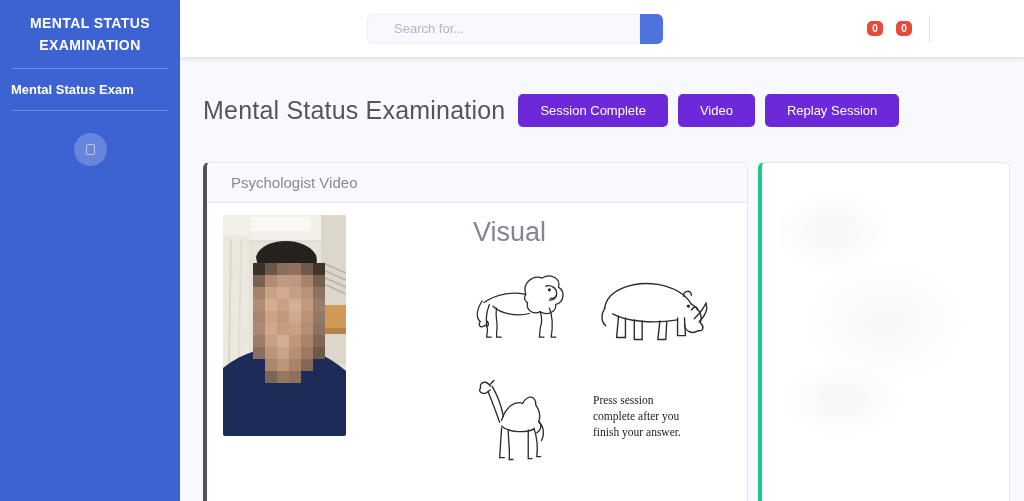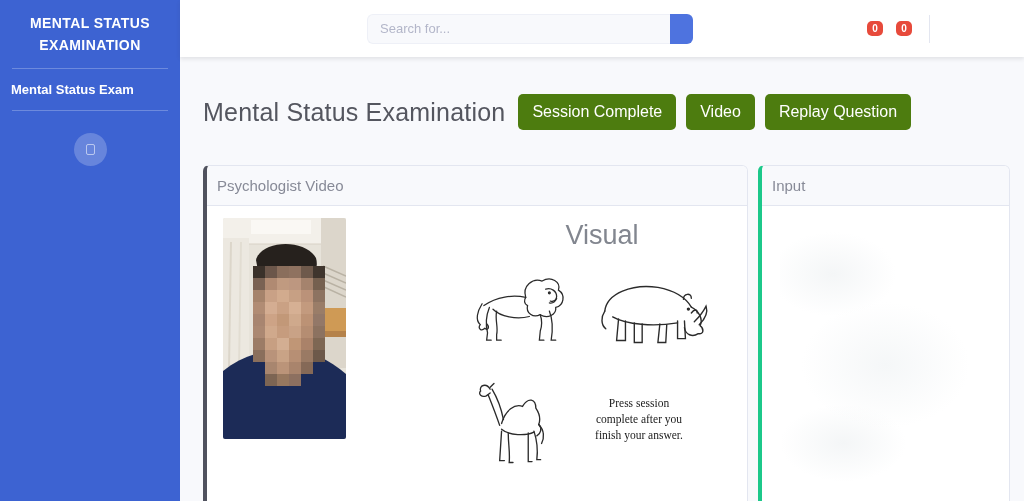--- a/index.html
+++ b/index.html
@@ -19,54 +19,54 @@
                 background:rgba(255,255,255,.22); display:flex; align-items:center; justify-content:center; }
   .square-icon { width:9px; height:11px; border:1.6px solid rgba(255,255,255,.55); border-radius:2px; display:block; }
 
   
   .main { flex:1; display:flex; flex-direction:column; background:#f8f9fc; }
 
   
   .topbar { height:57px; min-height:57px; background:#fff; display:flex; align-items:center;
             box-shadow:0 2px 4px rgba(58,59,69,.12); position:relative; z-index:2; }
   .search-form { display:flex; margin-left:187px; }
-  .search-input { width:303px; height:30px; background:#f8f9fc; border:1px solid #eef0f7;
-                  border-right:none; border-radius:6px 0 0 6px; padding:0 12px;
+  .search-input { width:273px; height:30px; background:#f8f9fc; border:1px solid #eef0f7;
+                  border-right:none; border-radius:6px 0 0 6px; padding:0 26px;
                   font-size:13px; color:#6e707e; outline:none;
                   font-family:"Liberation Sans", sans-serif; }
   .search-input::placeholder { color:#b3b6c9; }
   .search-btn { width:23px; height:30px; background:#4e73df; border:none;
                 border-radius:0 6px 6px 0; cursor:pointer; }
   .top-icons { margin-left:auto; margin-right:94px; display:flex; align-items:center; }
   .count-badge { min-width:16px; height:15px; background:#e74a3b; color:#fff; font-size:10px;
                  font-weight:bold; border-radius:5px; display:flex; align-items:center;
                  justify-content:center; padding:0 3px; cursor:pointer; }
   .count-badge + .count-badge { margin-left:13px; }
   .topbar-divider { width:1px; height:28px; background:#e3e6f0; margin-left:17px; }
 
   
   .content { padding:16px 14px 0 23px; flex:1; }
   .page-head { display:flex; align-items:center; margin-top:21px; margin-bottom:35px; }
   .page-title { font-size:25px; font-weight:normal; color:#54565f; letter-spacing:.2px; }
-  .btn { background:#4d7c0f; color:#fff; border:none; border-radius:5px; cursor:pointer;
-         font-size:16px; padding:9px 14px; font-family:"Liberation Sans", sans-serif; }
+  .btn { background:#6d28d9; color:#fff; border:none; border-radius:5px; cursor:pointer;
+         font-size:13px; padding:9px 22px; font-family:"Liberation Sans", sans-serif; }
   .btn + .btn { margin-left:10px; }
   .page-head .btn:first-of-type { margin-left:13px; }
 
   .cards-row { display:flex; align-items:stretch; }
   .card { background:#fff; border:1px solid #e3e6f0; border-radius:6px; min-height:345px; }
   .card-video { width:545px; border-left:4px solid #50525e; margin-right:10px; }
   .card-input { width:252px; border-left:4px solid #1cc88a; }
-  .card-header { background:#f8f9fc; border-bottom:1px solid #e3e6f0; padding:11px 10px;
+  .card-header { background:#f8f9fc; border-bottom:1px solid #e3e6f0; padding:11px 24px;
                  font-size:15px; color:#878a97; border-radius:5px 5px 0 0; }
   .card-body { padding:12px 16px; }
 
   .video-cols { display:flex; }
   .col-video { width:250px; }
-  .col-visual { flex:1;text-align:center; }
+  .col-visual { flex:1; }
   .section-title { font-size:27px; color:#82868f; font-weight:normal; margin:2px 0 12px; }
 
   .webcam { display:block; border-radius:2px; }
 
   .visual-grid { display:grid; grid-template-columns:100px 125px; column-gap:14px;
                  row-gap:18px; padding-top:6px;gap:20px; }
   .drawing { display:block; }
   .visual-note { font-family:"Liberation Serif", serif; font-size:11.5px; color:#1a1a1a;
                  line-height:1.4; width:92px; margin-top:18px; }
 
@@ -106,21 +106,21 @@
         <span class="topbar-divider"></span>
       </div>
     </header>
 
     <main class="content">
 
       <div class="page-head">
         <h1 class="page-title">Mental Status Examination</h1>
         <button class="btn">Session Complete</button>
         <button class="btn">Video</button>
-        <button class="btn">Replay Question</button>
+        <button class="btn">Replay Session</button>
       </div>
 
       <div class="cards-row">
 
         <section class="card card-video">
           <div class="card-header">Psychologist Video</div>
           <div class="card-body">
             <div class="video-cols">
 
               <div class="col-video">
@@ -256,21 +256,20 @@
 
                   <p class="visual-note">Press session complete after you finish your answer.</p>
                 </div>
               </div>
 
             </div>
           </div>
         </section>
 
         <section class="card card-input">
-          <div class="card-header">Input</div>
           <div class="card-body">
             <div class="ghost"></div>
           </div>
         </section>
 
       </div>
     </main>
   </div>
 </div>
 

